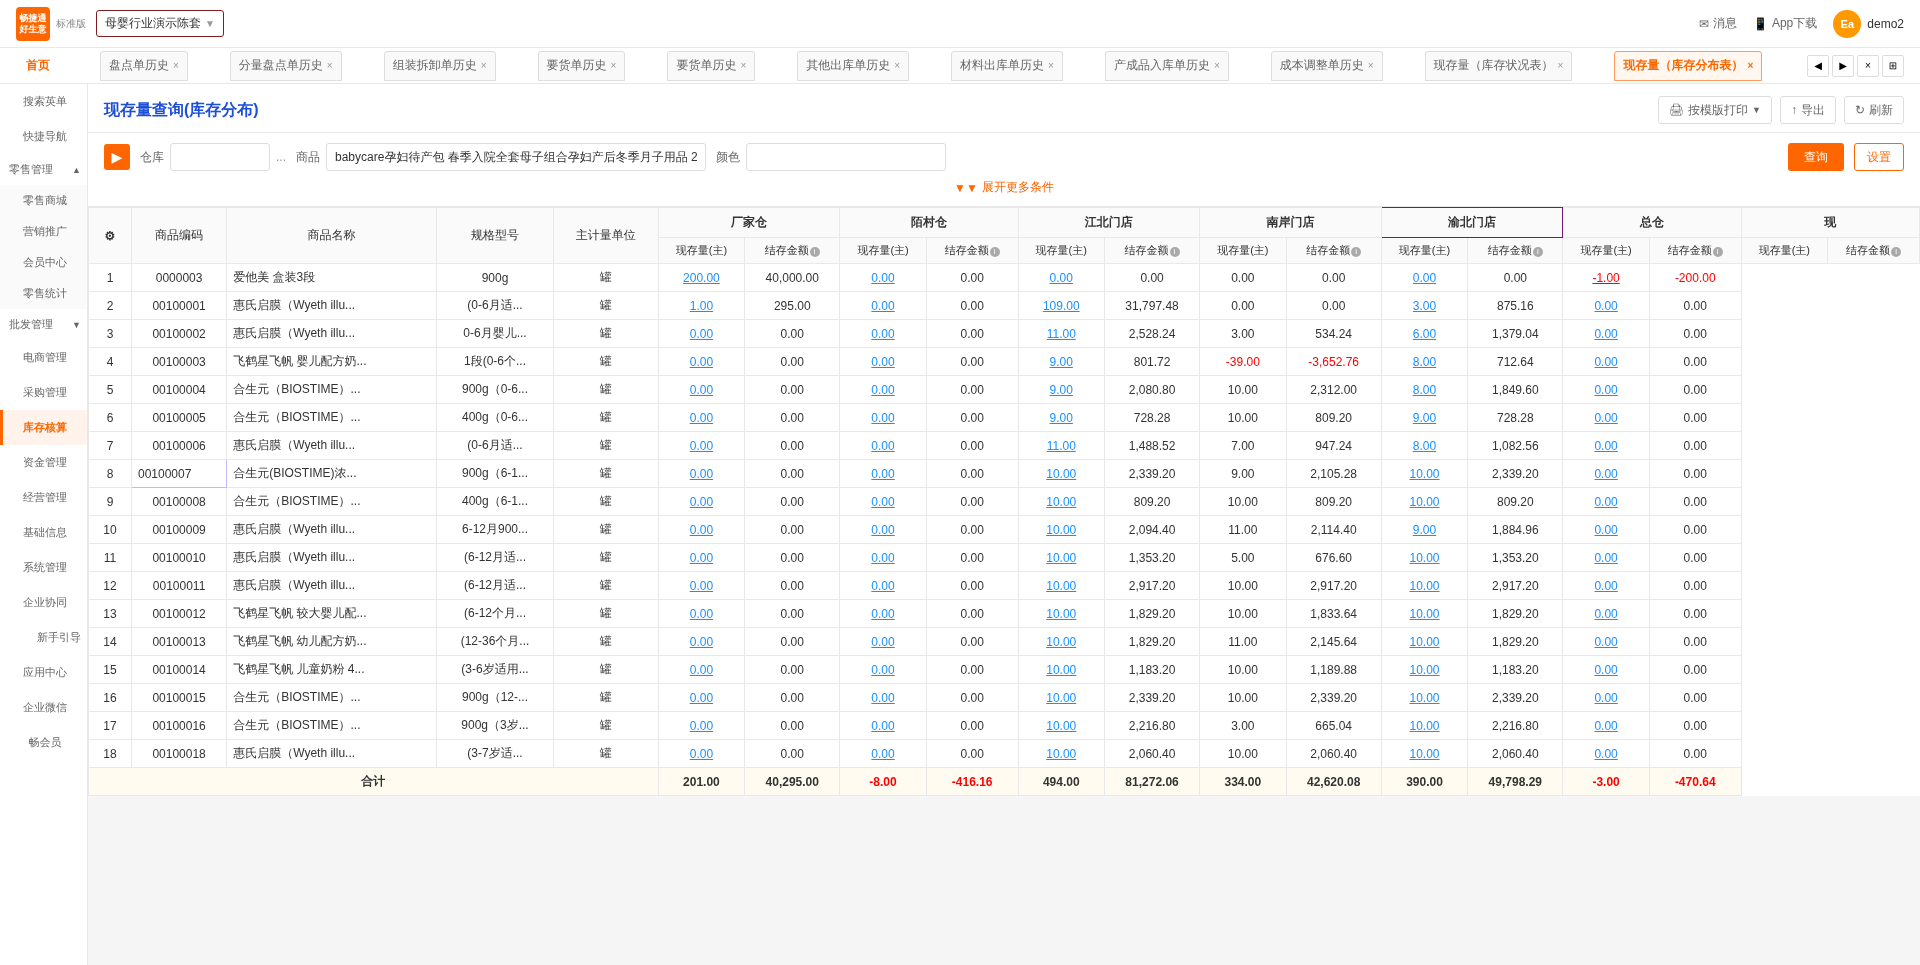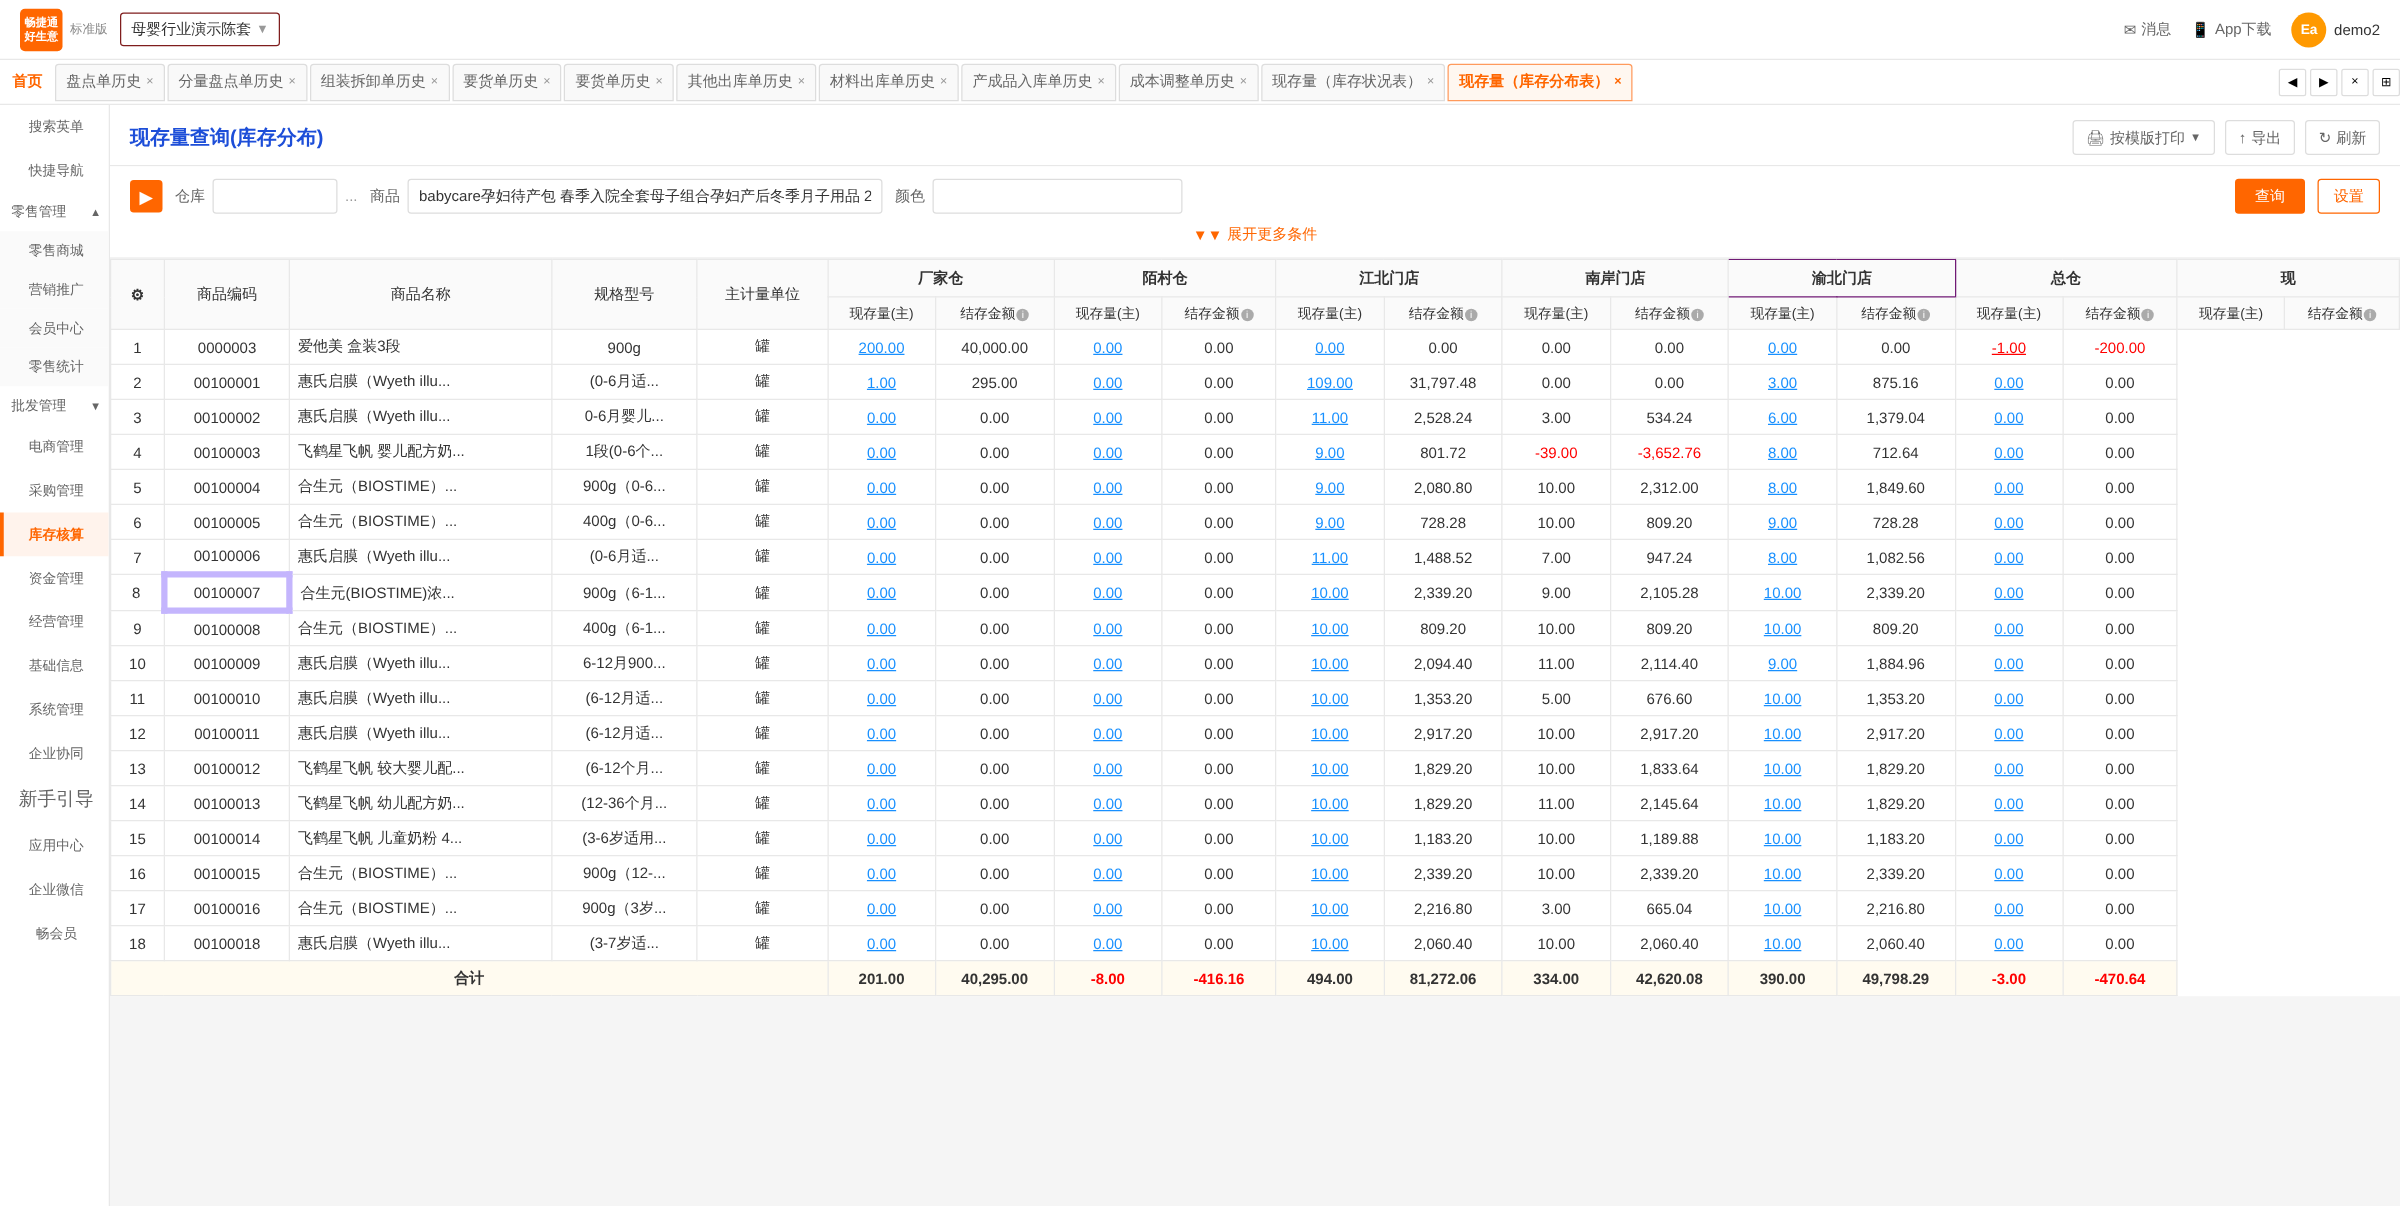--- a/index.html
+++ b/index.html
@@ -30,21 +30,21 @@
       <span>📱</span>
       <span>App下载</span>
     </div>
     <div style="display:flex;align-items:center;gap:6px;cursor:pointer;">
       <div style="width:28px;height:28px;border-radius:50%;background:#f90;display:flex;align-items:center;justify-content:center;color:white;font-size:11px;font-weight:bold;">Ea</div>
       <span style="font-size:12px;color:#333;">demo2</span>
     </div>
   </div>
 </div>
 
-<div style="background:#fff;height:36px;display:flex;align-items:center;padding:0 0;border-bottom:1px solid #e8e8e8;overflow:hidden;">
+<div style="background:#fff;height:36px;display:flex;align-items:center;padding:0 16px;border-bottom:1px solid #e8e8e8;overflow:hidden;gap:40px;">
   <div style="height:30px;padding:0 10px;display:flex;align-items:center;font-size:12px;color:#ff6600;font-weight:bold;cursor:pointer;flex-shrink:0;">首页</div>
   <div style="height:30px;padding:0 8px;display:flex;align-items:center;gap:4px;font-size:12px;color:#666;cursor:pointer;flex-shrink:0;border:1px solid #ddd;border-radius:3px 3px 0 0;margin-right:2px;background:#f9f9f9;">
     <span>盘点单历史</span>
       <span style="font-size:10px;color:#999;">×</span>
   </div>
   <div style="height:30px;padding:0 8px;display:flex;align-items:center;gap:4px;font-size:12px;color:#666;cursor:pointer;flex-shrink:0;border:1px solid #ddd;border-radius:3px 3px 0 0;margin-right:2px;background:#f9f9f9;">
     <span>分量盘点单历史</span>
       <span style="font-size:10px;color:#999;">×</span>
   </div>
   <div style="height:30px;padding:0 8px;display:flex;align-items:center;gap:4px;font-size:12px;color:#666;cursor:pointer;flex-shrink:0;border:1px solid #ddd;border-radius:3px 3px 0 0;margin-right:2px;background:#f9f9f9;">
@@ -109,21 +109,21 @@
         <span style="font-size:9px;">▼</span>
     </div>
     <div style="padding:10px 6px;text-align:center;cursor:pointer;font-size:11px;color:#666;border-left:3px solid transparent;">电商管理</div>
     <div style="padding:10px 6px;text-align:center;cursor:pointer;font-size:11px;color:#666;border-left:3px solid transparent;">采购管理</div>
     <div style="padding:10px 6px;text-align:center;cursor:pointer;font-size:11px;color:#ff6600;font-weight:bold;border-left:3px solid #ff6600;background:#fff3ec;">库存核算</div>
     <div style="padding:10px 6px;text-align:center;cursor:pointer;font-size:11px;color:#666;border-left:3px solid transparent;">资金管理</div>
     <div style="padding:10px 6px;text-align:center;cursor:pointer;font-size:11px;color:#666;border-left:3px solid transparent;">经营管理</div>
     <div style="padding:10px 6px;text-align:center;cursor:pointer;font-size:11px;color:#666;border-left:3px solid transparent;">基础信息</div>
     <div style="padding:10px 6px;text-align:center;cursor:pointer;font-size:11px;color:#666;border-left:3px solid transparent;">系统管理</div>
     <div style="padding:10px 6px;text-align:center;cursor:pointer;font-size:11px;color:#666;border-left:3px solid transparent;">企业协同</div>
-    <div style="padding:10px 6px;text-align:center;cursor:pointer;font-size:15px;color:#666;border-left:3px solid transparent;">新手引导</div>
+    <div style="padding:10px 6px;text-align:right;cursor:pointer;font-size:11px;color:#666;border-left:3px solid transparent;">新手引导</div>
     <div style="padding:10px 6px;text-align:center;cursor:pointer;font-size:11px;color:#666;border-left:3px solid transparent;">应用中心</div>
     <div style="padding:10px 6px;text-align:center;cursor:pointer;font-size:11px;color:#666;border-left:3px solid transparent;">企业微信</div>
     <div style="padding:10px 6px;text-align:center;cursor:pointer;font-size:11px;color:#666;border-left:3px solid transparent;">畅会员</div>
   </div>
 
   <div style="flex:1;overflow:auto;background:#f5f5f5;">
 
     <div style="background:#fff;padding:12px 16px 8px;border-bottom:1px solid #e8e8e8;display:flex;align-items:center;justify-content:space-between;">
       <h2 style="font-size:16px;font-weight:bold;color:#1d4ed8;">现存量查询(库存分布)</h2>
       <div style="display:flex;gap:8px;align-items:center;">
@@ -335,21 +335,21 @@
     <td style="border:1px solid #e8e8e8;padding:5px 6px;text-align:center;">1,488.52</td>
     <td style="border:1px solid #e8e8e8;padding:5px 6px;text-align:center;">7.00</td>
     <td style="border:1px solid #e8e8e8;padding:5px 6px;text-align:center;">947.24</td>
     <td style="border:1px solid #e8e8e8;padding:5px 6px;text-align:center;color:#1890ff;cursor:pointer;text-decoration:underline;">8.00</td>
     <td style="border:1px solid #e8e8e8;padding:5px 6px;text-align:center;">1,082.56</td>
     <td style="border:1px solid #e8e8e8;padding:5px 6px;text-align:center;color:#1890ff;cursor:pointer;text-decoration:underline;">0.00</td>
     <td style="border:1px solid #e8e8e8;padding:5px 6px;text-align:center;">0.00</td>
   </tr>
             <tr>
     <td style="border:1px solid #e8e8e8;padding:5px 6px;text-align:center;">8</td>
-    <td style="border:5px solid #c4b5fd;padding:5px 6px;text-align:center;">00100007</td>
+    <td style="border:1px solid #c4b5fd;padding:5px 6px;text-align:left;">00100007</td>
     <td style="border:1px solid #e8e8e8;padding:5px 6px;text-align:left;">合生元(BIOSTIME)浓...</td>
     <td style="border:1px solid #e8e8e8;padding:5px 6px;text-align:center;">900g（6-1...</td>
     <td style="border:1px solid #e8e8e8;padding:5px 6px;text-align:center;">罐</td>
     <td style="border:1px solid #e8e8e8;padding:5px 6px;text-align:center;color:#1890ff;cursor:pointer;text-decoration:underline;">0.00</td>
     <td style="border:1px solid #e8e8e8;padding:5px 6px;text-align:center;">0.00</td>
     <td style="border:1px solid #e8e8e8;padding:5px 6px;text-align:center;color:#1890ff;cursor:pointer;text-decoration:underline;">0.00</td>
     <td style="border:1px solid #e8e8e8;padding:5px 6px;text-align:center;">0.00</td>
     <td style="border:1px solid #e8e8e8;padding:5px 6px;text-align:center;color:#1890ff;cursor:pointer;text-decoration:underline;">10.00</td>
     <td style="border:1px solid #e8e8e8;padding:5px 6px;text-align:center;">2,339.20</td>
     <td style="border:1px solid #e8e8e8;padding:5px 6px;text-align:center;">9.00</td>

